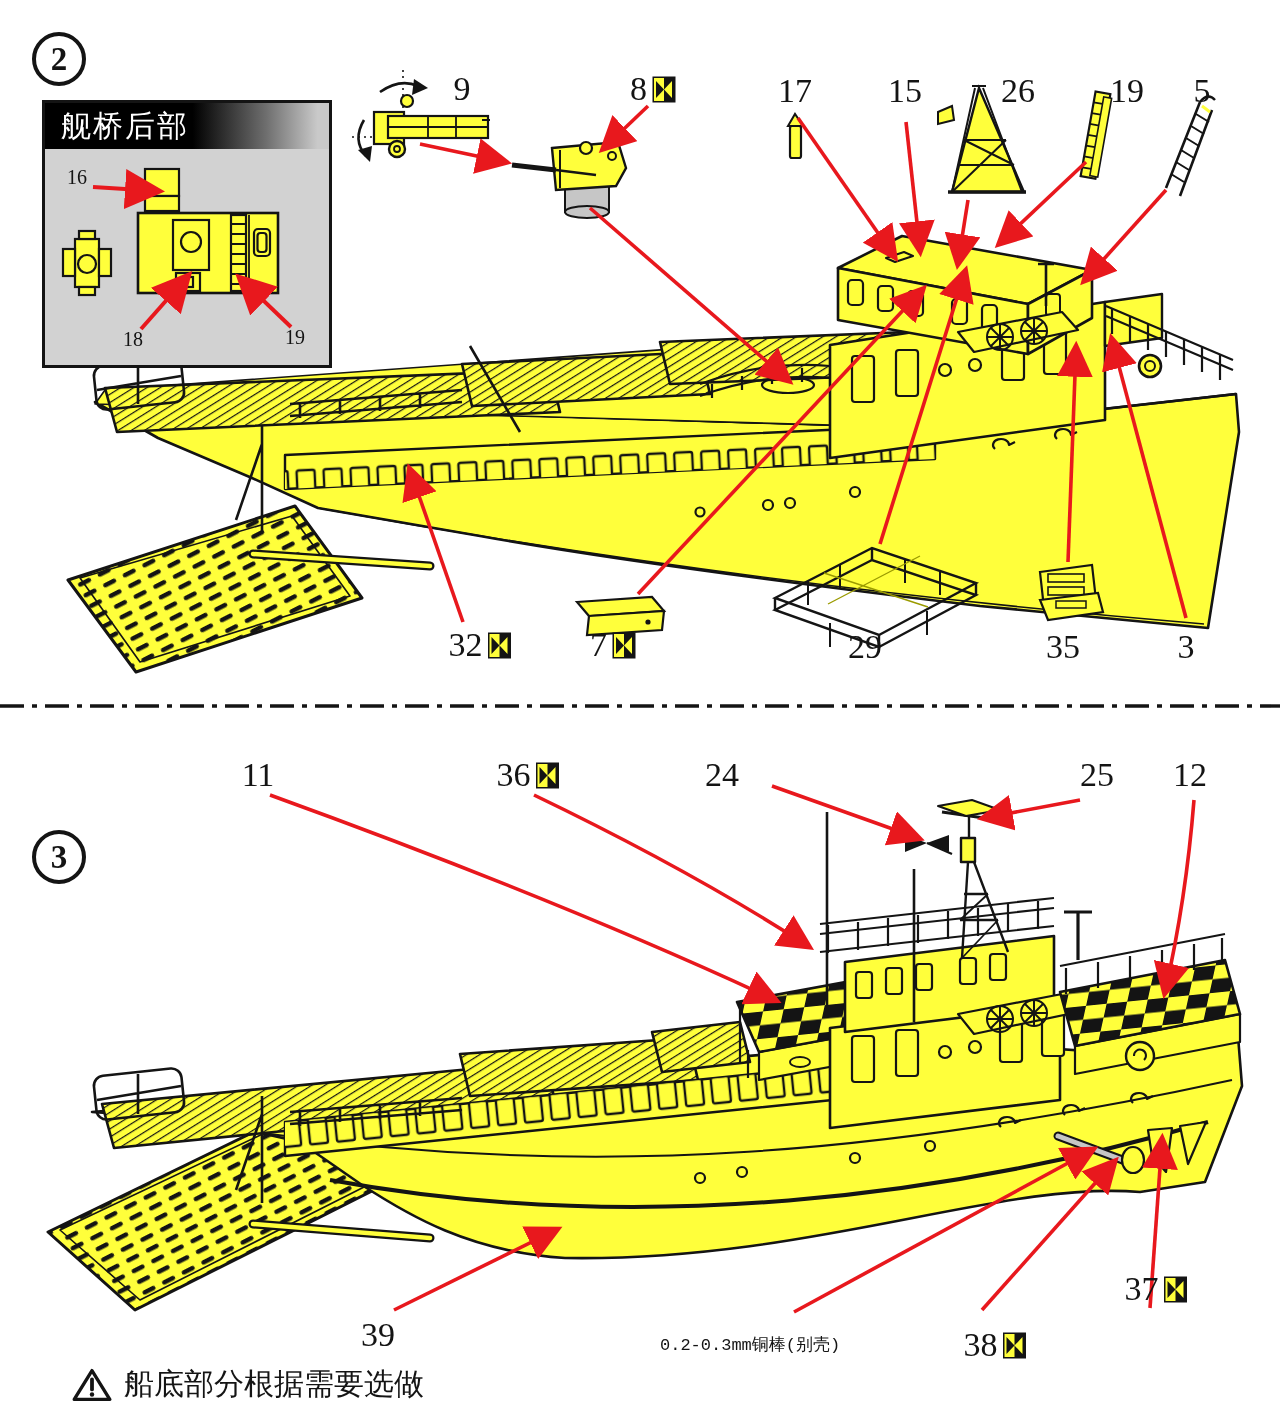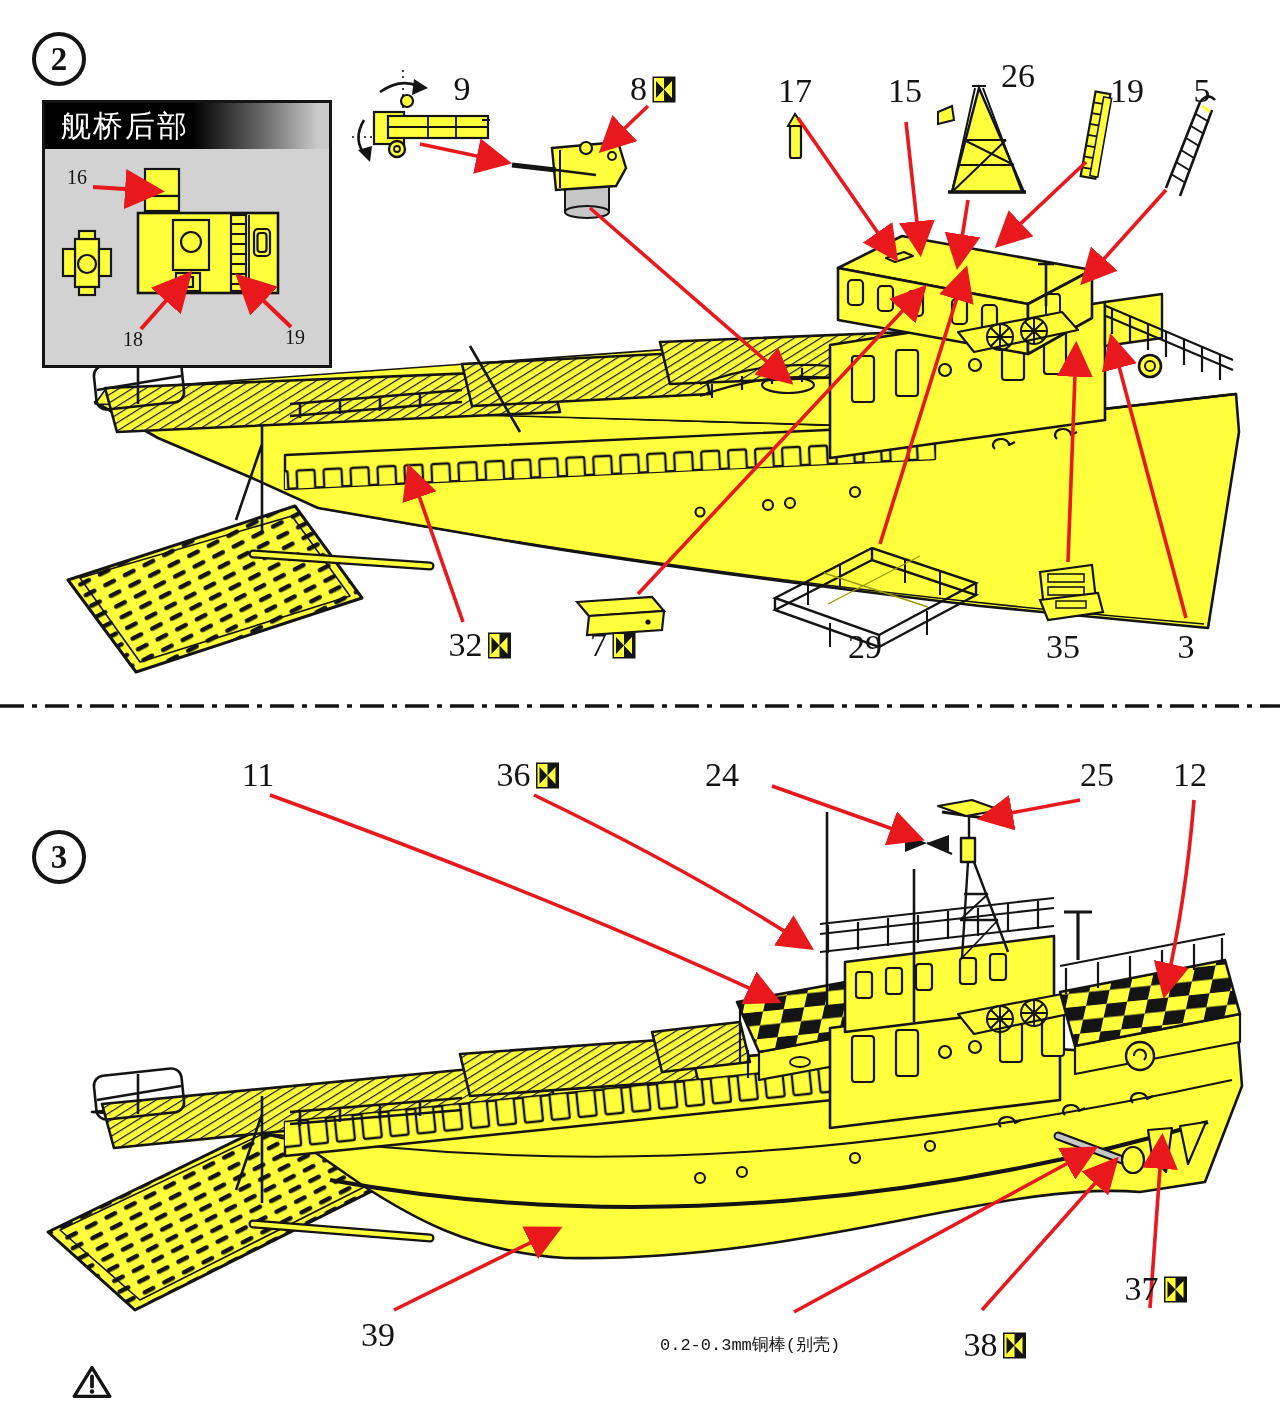--- a/index.html
+++ b/index.html
@@ -403,21 +403,21 @@
         <polygon points="4,5 12,13.5 4,22" fill="#141414"></polygon>
         <polygon points="20,5 12,13.5 20,22" fill="#ffff3b"></polygon>
       </svg>
 </div>
 <div class="callout" style="left:795px;top:74px">
       <span>17</span>
     </div>
 <div class="callout" style="left:905px;top:74px">
       <span>15</span>
     </div>
-<div class="callout" style="left:1018px;top:59px">
+<div class="callout" style="left:1018px;top:74px">
       <span>26</span>
     </div>
 <div class="callout" style="left:1127px;top:74px">
       <span>19</span>
     </div>
 <div class="callout" style="left:1202px;top:74px">
       <span>5</span>
     </div>
 <div class="callout" style="left:480px;top:628px">
       <span>32</span>
@@ -490,15 +490,16 @@
       </svg>
 </div>
 
 <div class="note" style="left:660px;top:1336px">0.2-0.3mm铜棒(别壳)</div>
 <div class="warning" style="left:72px;top:1364px">
   <svg viewBox="0 0 36 32">
     <path d="M18,3 L34,29 L2,29 Z" fill="none" stroke="#141414" stroke-width="3" stroke-linejoin="round"></path>
     <path d="M18,11 V20" stroke="#141414" stroke-width="3.4" stroke-linecap="round"></path>
     <circle cx="18" cy="24.6" r="2" fill="#141414"></circle>
   </svg>
+  <span>船底部分根据需要选做</span>
 </div>
 
 </div>
 
 </body></html>

